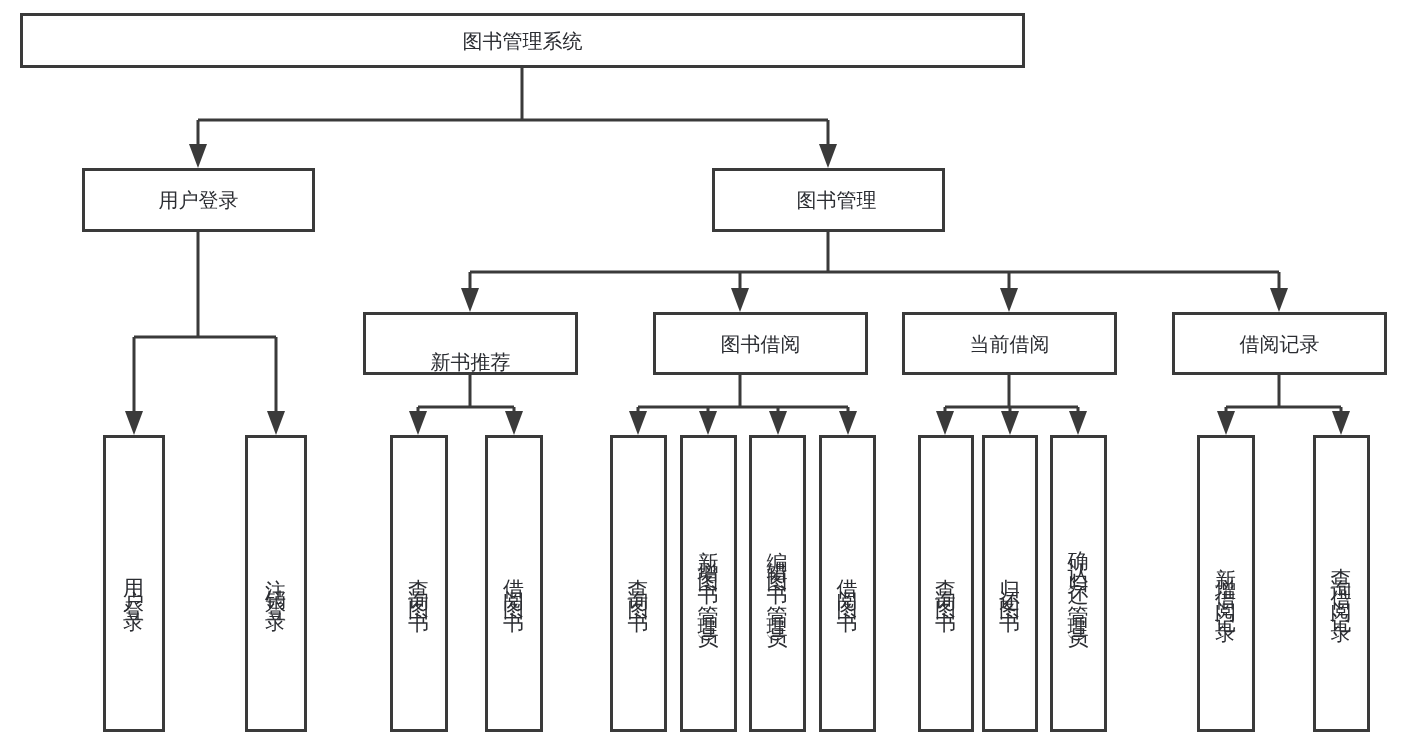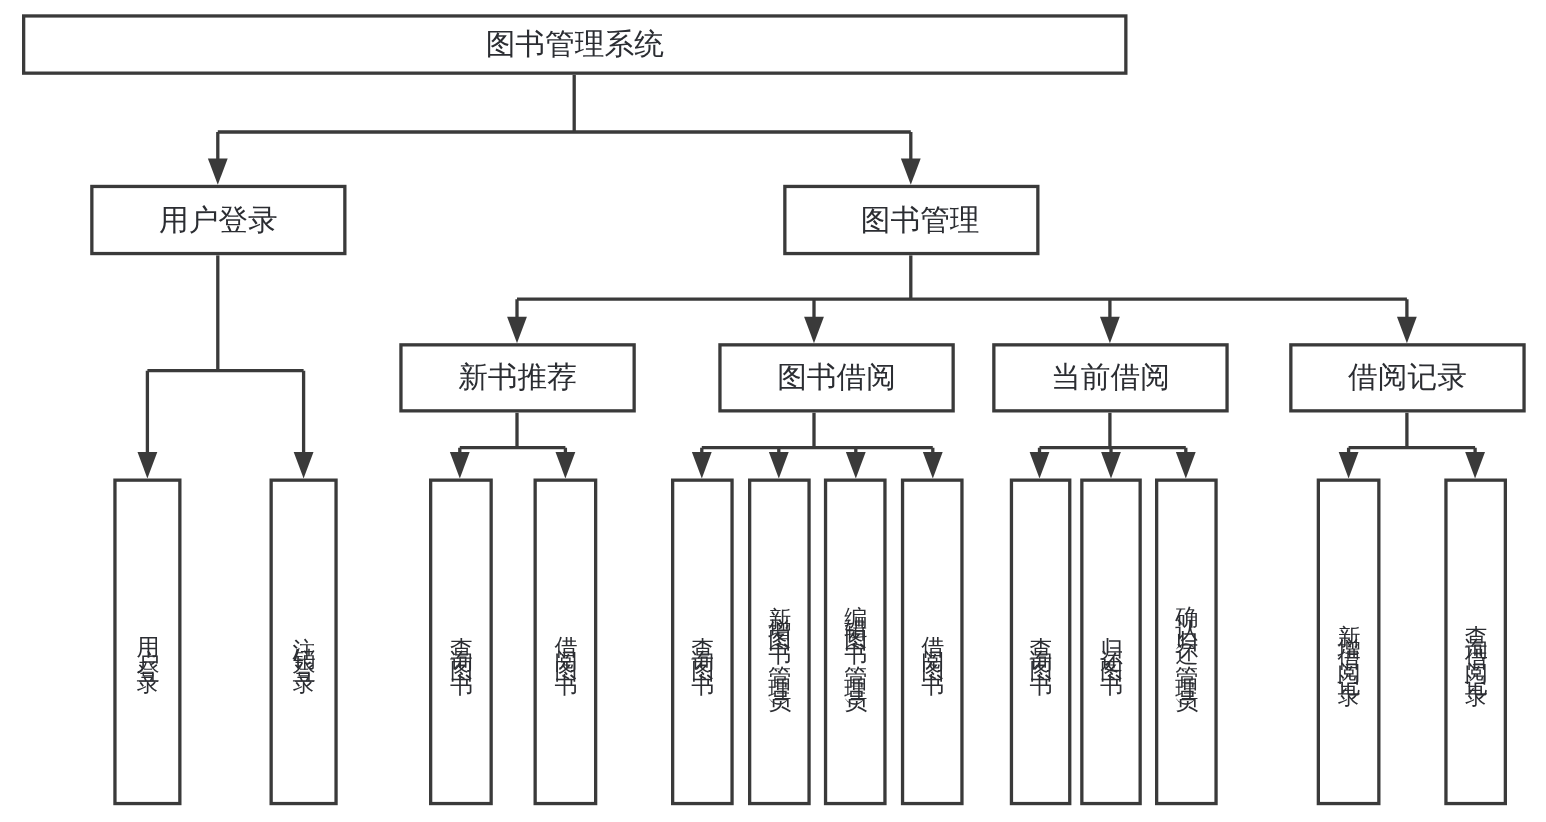--- a/index.html
+++ b/index.html
@@ -19,21 +19,21 @@
   #wires{position:absolute;left:0;top:0;width:1405px;height:747px;pointer-events:none;}
   .cline{stroke:var(--line);stroke-width:3;fill:none;}
   .carrow{fill:var(--line);stroke:none;}
   .node{
     position:absolute;
     box-sizing:border-box;
     border:3px solid var(--line);
     background:#fff;
     display:flex;align-items:center;justify-content:center;
     color:var(--text);
-    font-size:27px;
+    font-size:20px;
     line-height:1;
     white-space:nowrap;
   }
   .leaf{font-size:21px;}
   .leaf .vtext{
     writing-mode:vertical-rl;
     text-orientation:mixed;
     letter-spacing:11px;
     white-space:nowrap;
   }
@@ -91,21 +91,21 @@
     <span>图书管理系统</span>
   </div>
 
   <div class="node" style="left:82px;top:168px;width:233px;height:64px;">
     <span>用户登录</span>
   </div>
   <div class="node" style="left:712px;top:168px;width:233px;height:64px;padding-left:16px;">
     <span>图书管理</span>
   </div>
 
-  <div class="node" style="left:363px;top:312px;width:215px;height:63px;">
+  <div class="node" style="left:363px;top:312px;width:215px;height:63px;align-items:flex-end;">
     <span>新书推荐</span>
   </div>
   <div class="node" style="left:633px;top:312px;width:215px;height:63px;margin-left:20px;">
     <span>图书借阅</span>
   </div>
   <div class="node" style="left:1172px;top:312px;width:215px;height:63px;">
     <span>借阅记录</span>
   </div>
   <div class="node" style="left:902px;top:312px;width:215px;height:63px;">
     <span>当前借阅</span>

